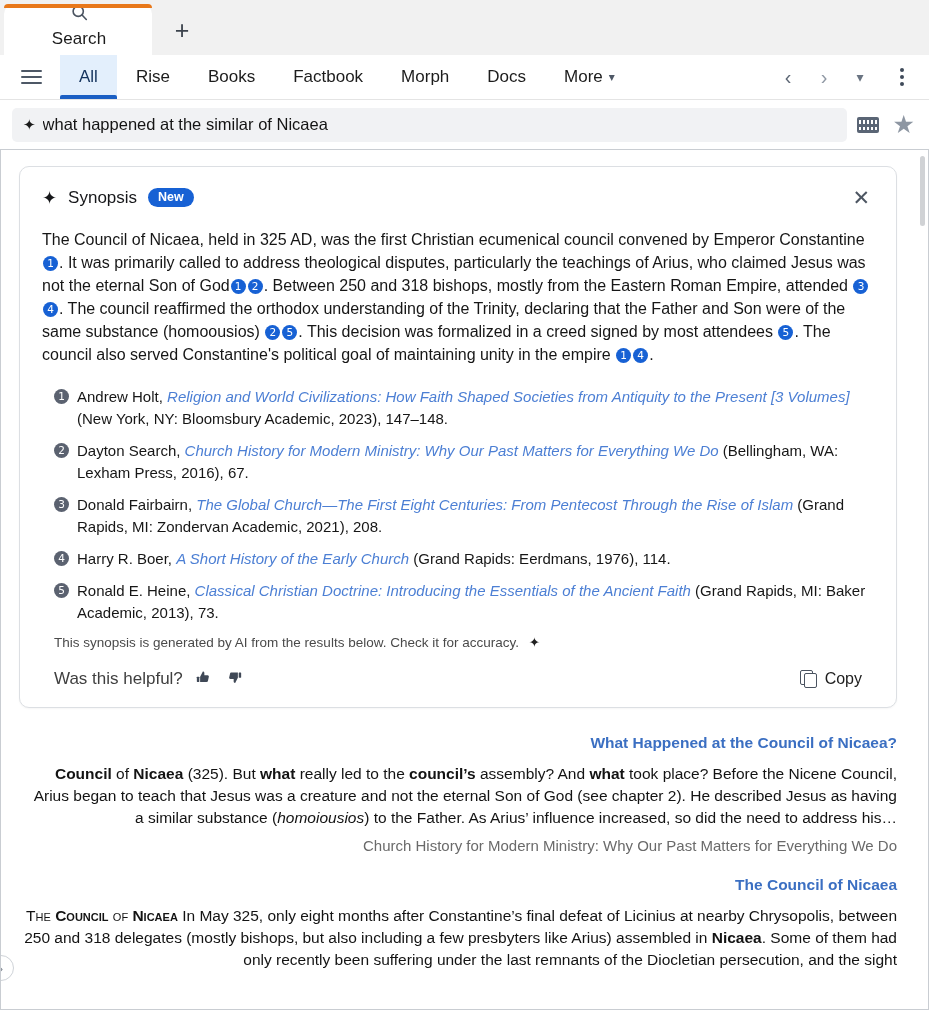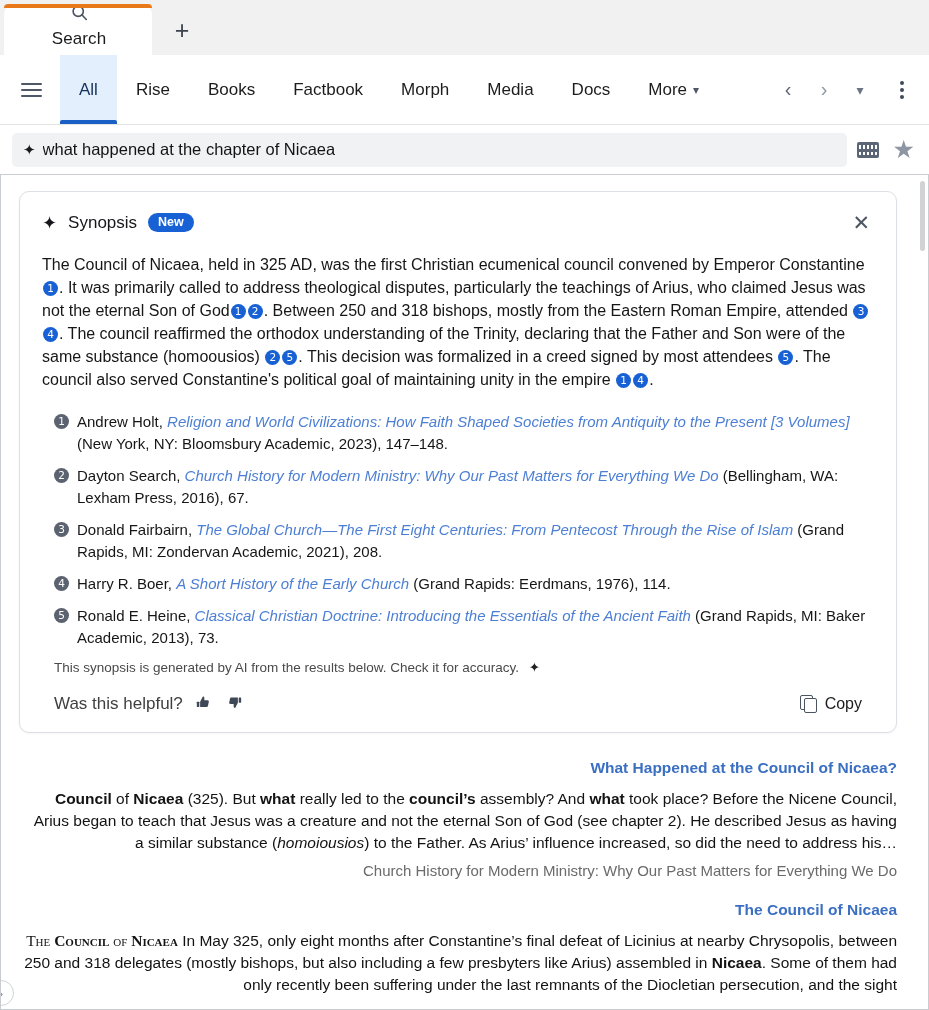--- a/index.html
+++ b/index.html
@@ -70,21 +70,21 @@
     display: flex; align-items: center; justify-content: center;
     color: #3c434d;
     font-size: 25px;
     font-weight: 300;
     cursor: pointer;
     border-radius: 6px;
   }
 
   
   .navbar {
-    height: 70px;
+    height: 45px;
     background: #ffffff;
     display: flex;
     align-items: stretch;
     flex: 0 0 auto;
     border-bottom: 1px solid #e4e4e4;
   }
   .hamburger {
     width: 46px;
     display: flex; flex-direction: column;
     align-items: center; justify-content: center;
@@ -442,21 +442,20 @@
   }
   .result-snippet b { font-weight: bold; }
   .result-snippet i { font-style: italic; }
   .result-source {
     margin-top: 8px;
     font-size: 15px;
     color: #6a6a6a;
   }
   .smallcaps-lead {
     font-variant: small-caps;
-    font-family: Liberation Serif, serif;
   }
 </style>
 </head>
 <body>
 
 <div class="app">
 
   <div class="tabstrip">
     <div class="tab">
       <div class="tab-accent"></div>
@@ -488,23 +487,20 @@
       <div class="navtab">
           <span>Books</span>
         </div>
       <div class="navtab">
           <span>Factbook</span>
         </div>
       <div class="navtab">
           <span>Morph</span>
         </div>
       <div class="navtab">
-          <span>Media</span>
-        </div>
-      <div class="navtab">
           <span>Docs</span>
         </div>
       <div class="navtab">
         <span>More</span>
         <span class="chev">▾</span>
       </div>
     </div>
     <div class="navright">
       <div class="navicon enabled">‹</div>
       <div class="navicon">›</div>
@@ -513,21 +509,21 @@
           <i></i>
           <i></i>
           <i></i>
         </div>
     </div>
   </div>
 
   <div class="searchrow">
     <div class="searchbox" title="Search">
       <span class="sparkle">✦</span>
-      <span class="searchtext">what happened at the chapter of Nicaea</span>
+      <span class="searchtext">what happened at the similar of Nicaea</span>
     </div>
     <div class="kbd-icon"></div>
     <div class="star-icon">★</div>
   </div>
 
   <div class="content">
     <div class="edge-handle">›</div>
 
     <div class="scrollarea">
 

